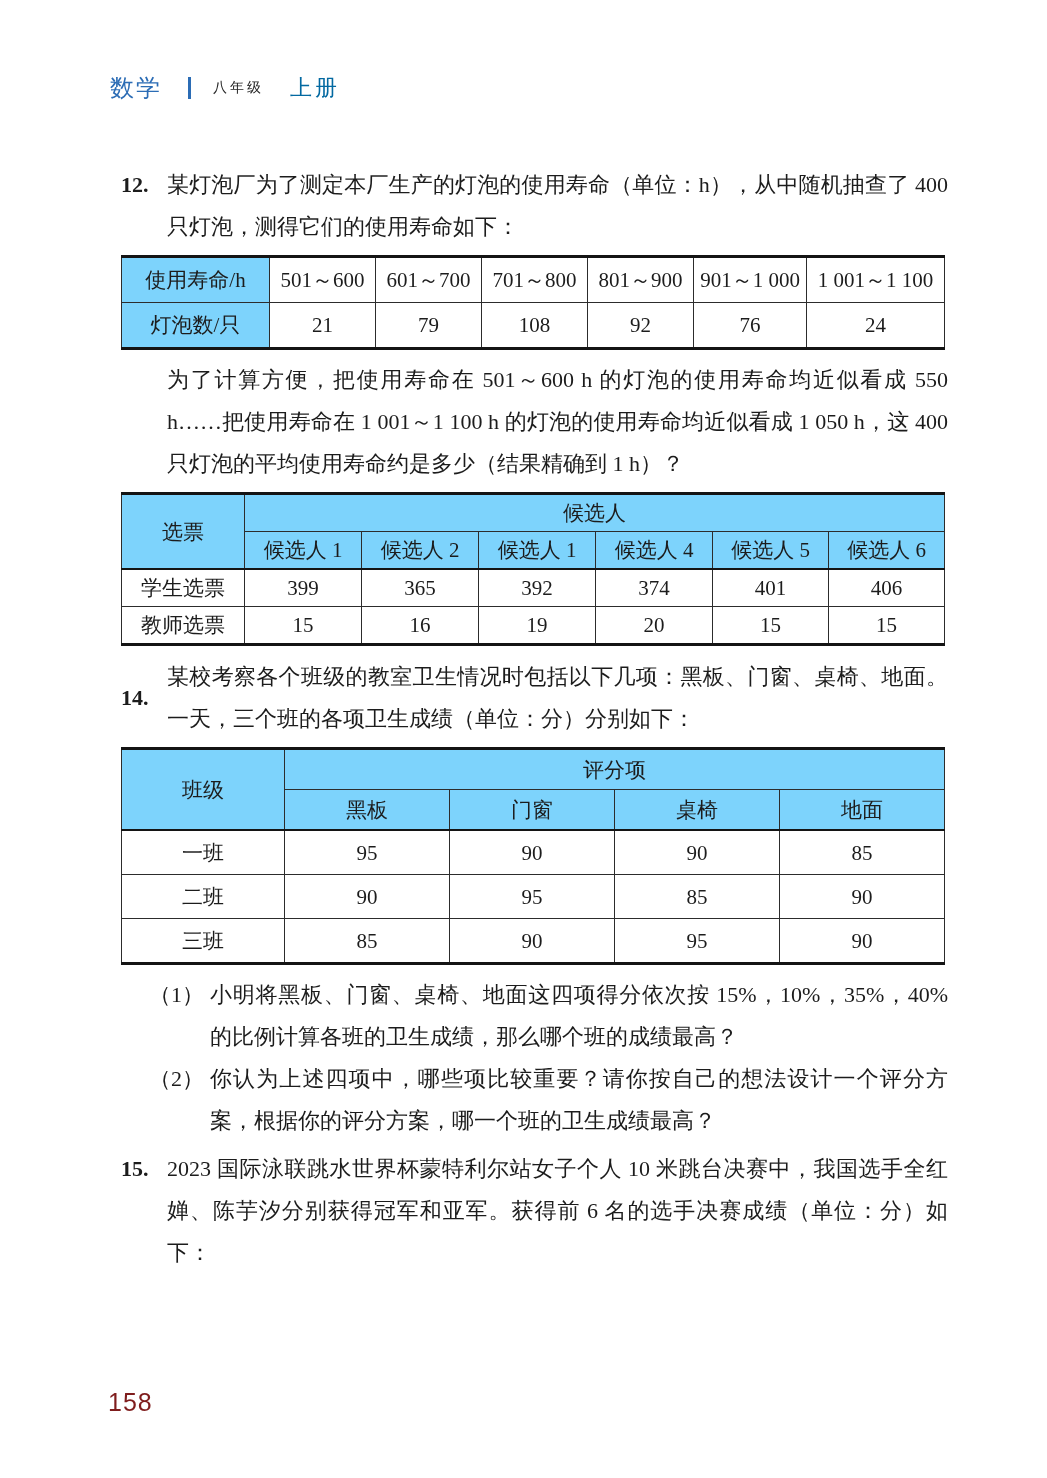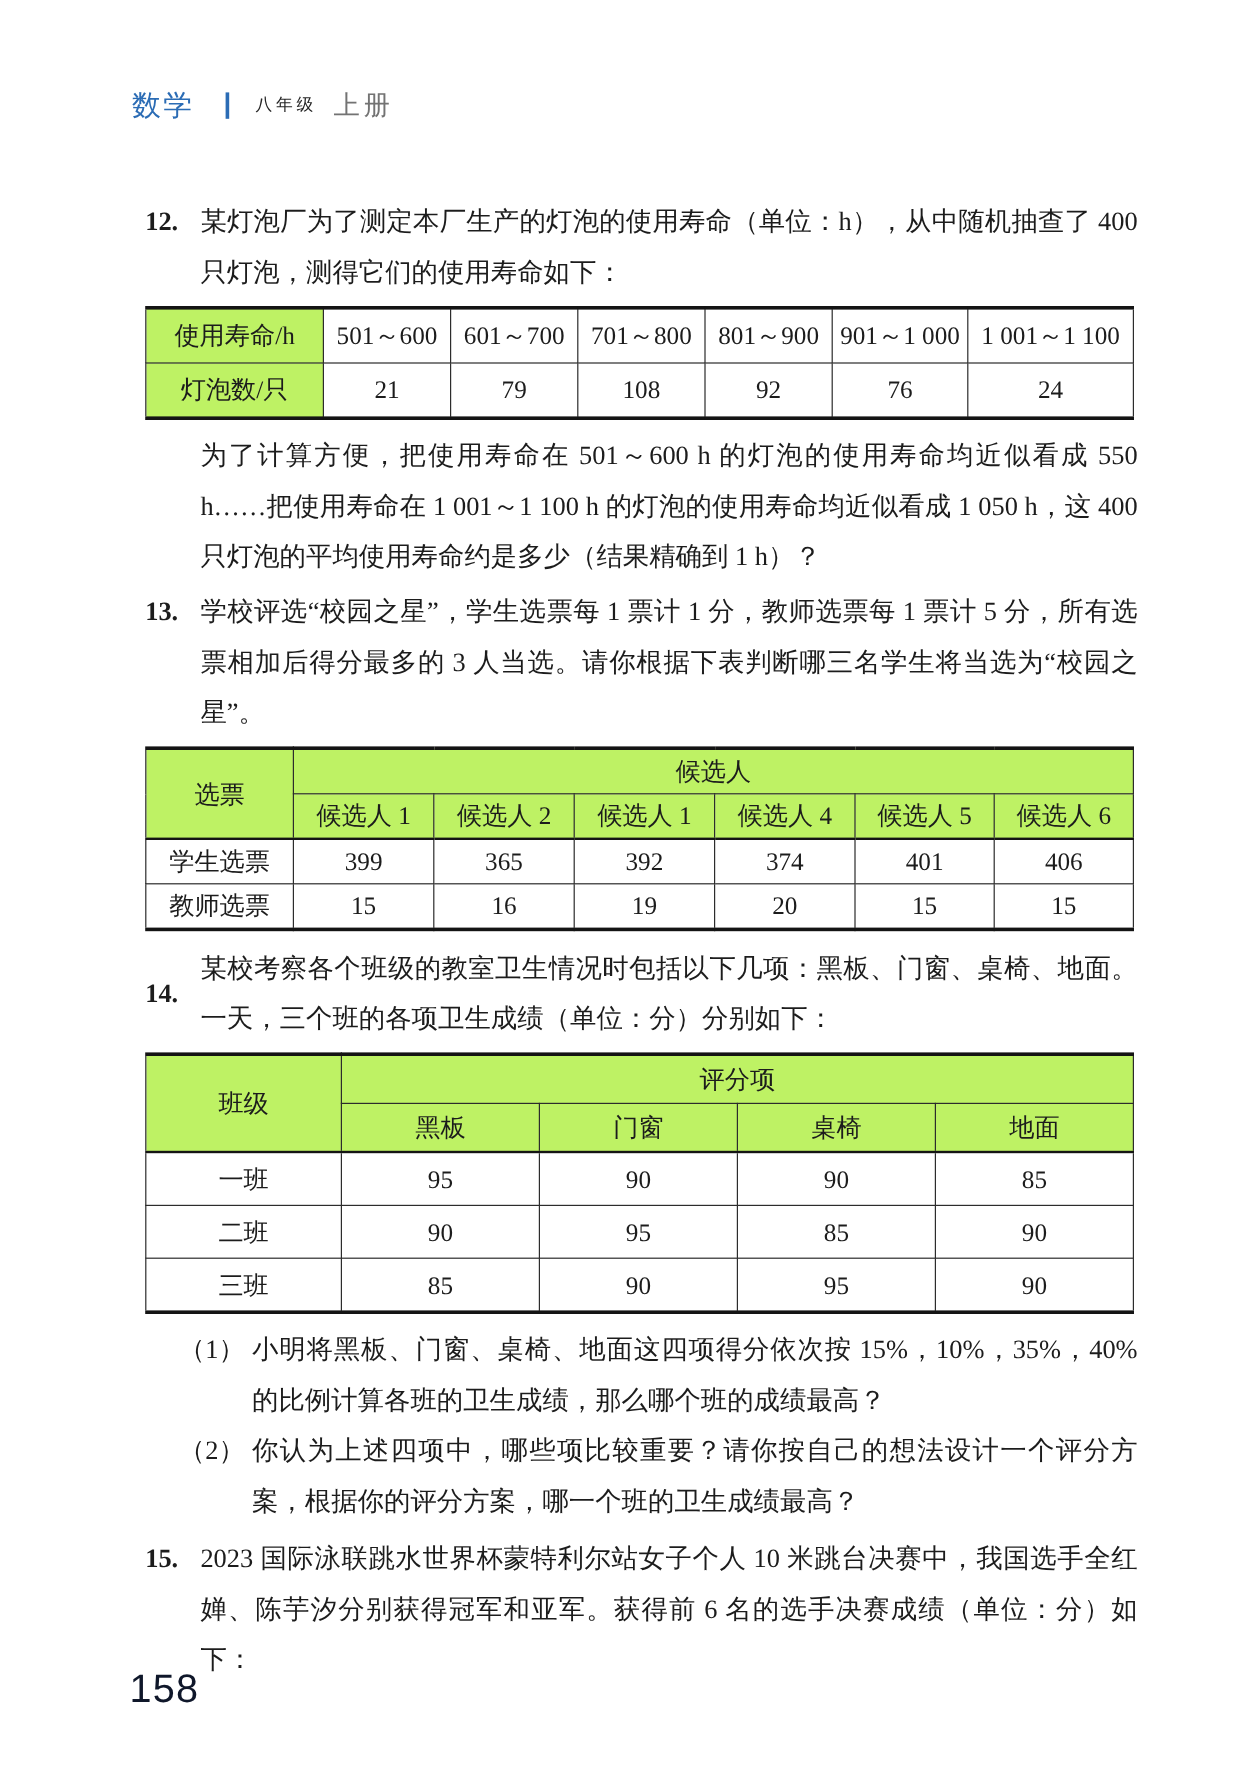--- a/index.html
+++ b/index.html
@@ -9,57 +9,57 @@
     overflow:hidden;
   }
   .page-header {
     position:absolute; left:110px; top:72px;
     display:flex; align-items:center;
     font-family:"Liberation Sans","DejaVu Sans",sans-serif;
   }
   .subject { color:#2b6cb5; font-weight:normal; font-size:24px; letter-spacing:2px; }
   .hdr-divider { width:3px; height:22px; background:#2b6cb5; margin:0 22px 0 26px; }
   .grade { font-size:14px; color:#242424; letter-spacing:3px; }
-  .volume { font-size:22px; color:#737373; letter-spacing:3px; margin-left:14px;text-align:center; }
+  .volume { font-size:22px; color:#0369a1; letter-spacing:3px; margin-left:26px;text-align:center; }
 
   .content {
     position:absolute; left:121px; top:164px; width:827px;
     font-size:22px; line-height:42px; text-align:justify;
   }
   .problem { display:flex; }
   .pnum { flex:0 0 46px; font-weight:bold; }
   .pbody { flex:1; }
   .note { margin-left:46px; margin-top:6px; margin-bottom:4px; }
 
   table {
     border-collapse:collapse; table-layout:fixed; width:823px;
     margin:7px 0 9px 0; font-size:21px; line-height:26px; text-align:center;
     border-top:3px solid #141414; border-bottom:3px solid #141414;
     border-left:1px solid #2c2c2c; border-right:1px solid #2c2c2c;
   }
   th, td {
     border:1px solid #2c2c2c; height:44px; vertical-align:middle;
     font-weight:normal; padding:0 2px;
   }
-  .shaded { background:#bef264; }
+  .shaded { background:#7dd3fc; }
   tr.thick-top > td { border-top:2px solid #141414; }
   .t2 th, .t2 td { height:36px; }
   .t3 th { height:39px; }
   .t3 td { height:43px; }
 
   .subq { display:flex; margin-left:28px; }
   .submark { flex:0 0 61px; }
   .subbody { flex:1; }
   .mt6 { margin-top:6px; }
   .mt10 { margin-top:10px;align-items:center; }
 
   .page-number {
     position:absolute; left:108px; top:1388px;
     font-family:"Liberation Sans","DejaVu Sans",sans-serif;
-    font-size:33px; color:#0f172a; letter-spacing:1px;
+    font-size:25px; color:#7f1d1d; letter-spacing:1px;
   }
 </style>
 </head>
 <body>
 
 <div class="page-header">
   <span class="subject">数学</span>
   <span class="hdr-divider"></span>
   <span class="grade">八年级</span>
   <span class="volume">上册</span>
@@ -99,24 +99,20 @@
         <td>108</td>
         <td>92</td>
         <td>76</td>
         <td>24</td>
       </tr>
     </tbody>
   </table>
 
   <div class="note">为了计算方便，把使用寿命在 501～600 h 的灯泡的使用寿命均近似看成 550 h……把使用寿命在 1 001～1 100 h 的灯泡的使用寿命均近似看成 1 050 h，这 400 只灯泡的平均使用寿命约是多少（结果精确到 1 h）？</div>
 
-  <div class="problem">
-    <div class="pnum">13.</div>
-    <div class="pbody">学校评选“校园之星”，学生选票每 1 票计 1 分，教师选票每 1 票计 5 分，所有选票相加后得分最多的 3 人当选。请你根据下表判断哪三名学生将当选为“校园之星”。</div>
-  </div>
 
   <table class="t2">
     <colgroup>
       <col style="width:123px">
         <col style="width:117px">
         <col style="width:117px">
         <col style="width:117px">
       <col style="width:117px">
         <col style="width:116px">
         <col style="width:116px">

